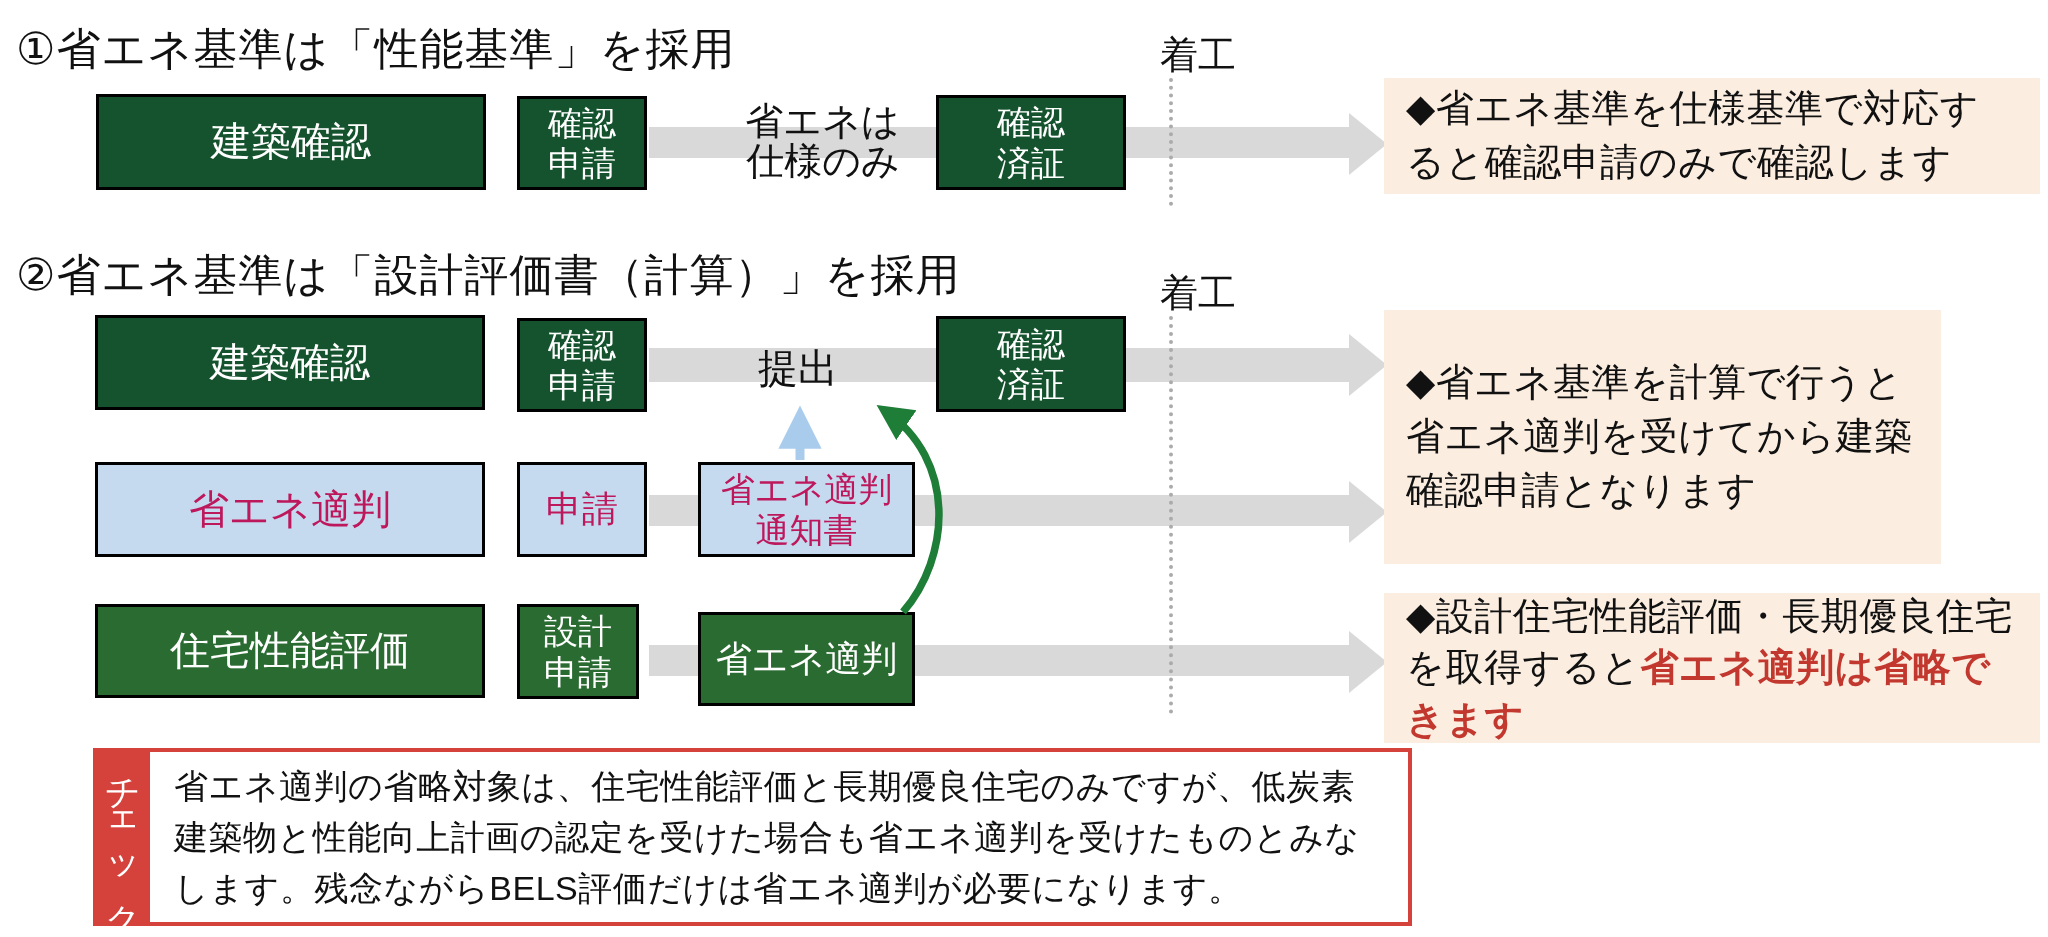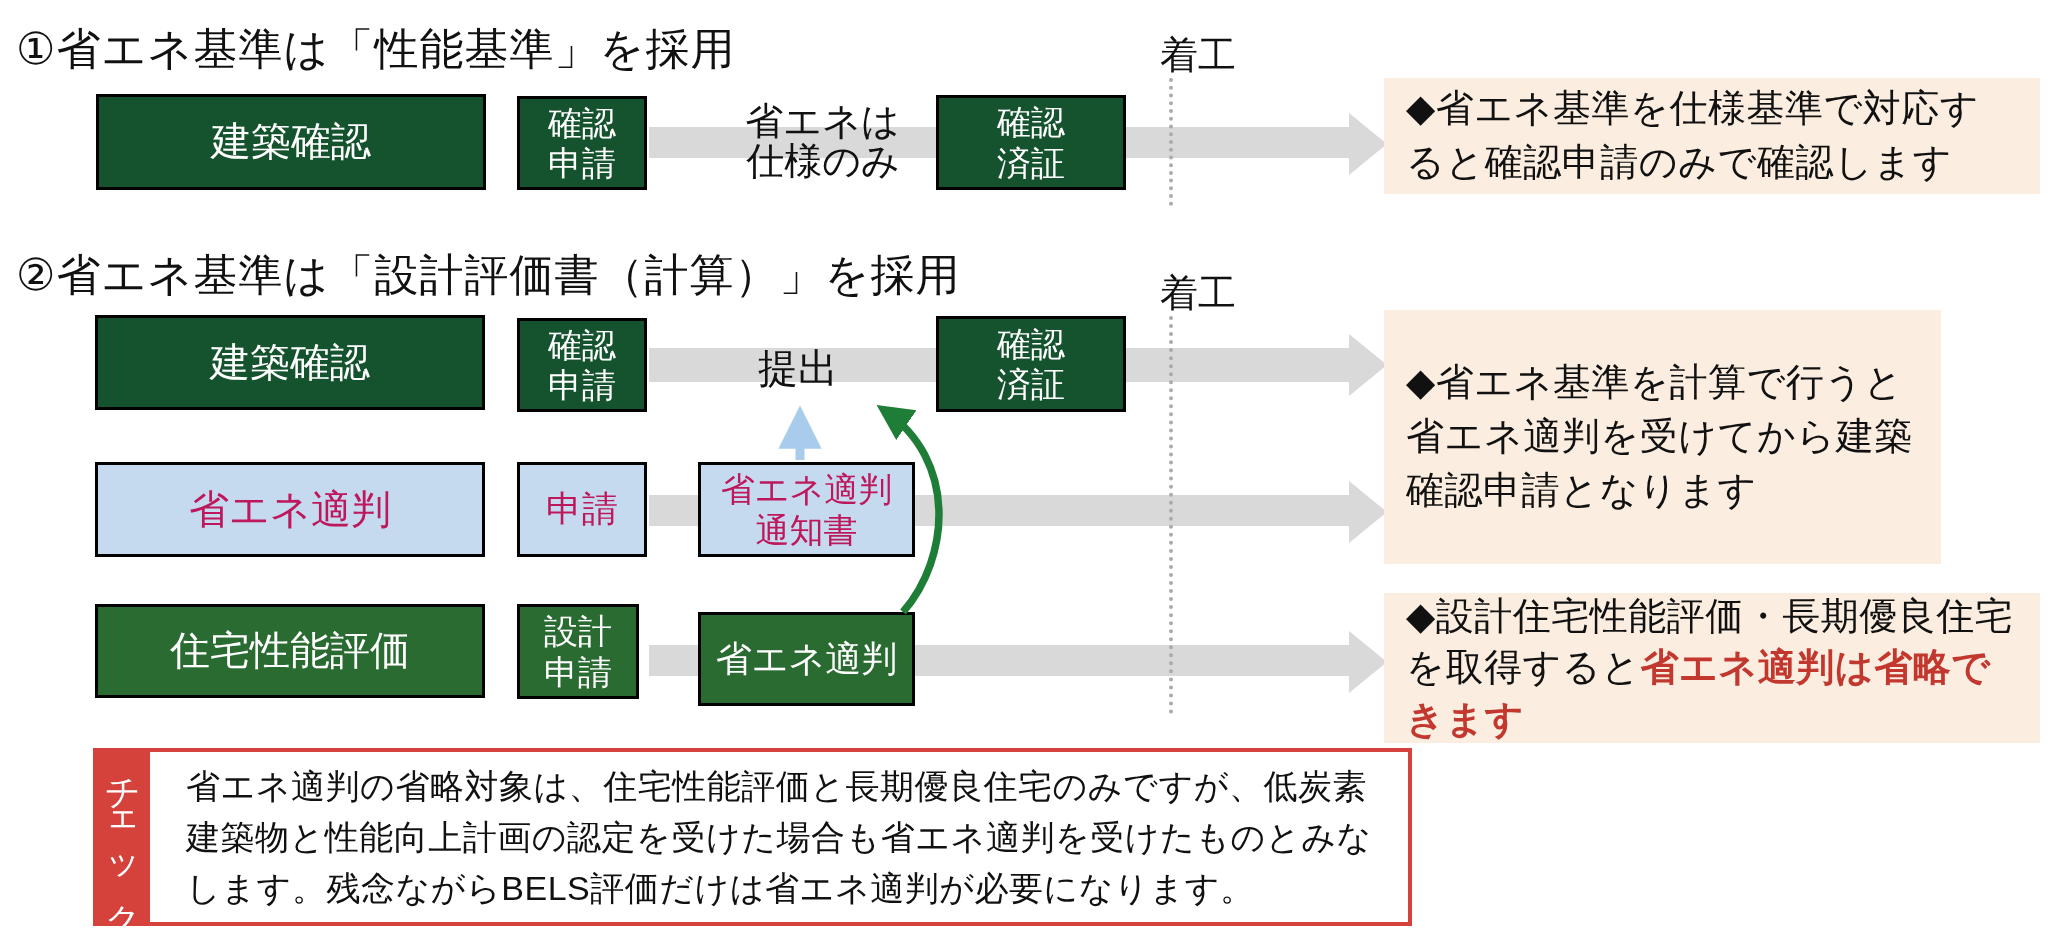--- a/index.html
+++ b/index.html
@@ -32,21 +32,21 @@
     position:absolute;left:93px;top:748px;width:1319px;height:178px;box-sizing:border-box;
     border:4px solid #D5423C;background:#fff;z-index:2;display:flex;
   }
   .checkstrip{
     background:#D5423C;width:53px;flex:0 0 53px;display:flex;align-items:center;justify-content:center;
   }
   .checkstrip span{
     writing-mode:vertical-rl;text-orientation:upright;color:#fff;font-size:35px;line-height:1;letter-spacing:2px;
   }
   .checkbody{
-    flex:1;display:flex;align-items:center;padding:10px 36px;font-size:34px;line-height:1.5;letter-spacing:0.5px;
+    flex:1;display:flex;align-items:center;padding:10px 24px;font-size:34px;line-height:1.5;letter-spacing:0.5px;
   }
   svg.overlay{position:absolute;left:0;top:0;z-index:5;pointer-events:none;}
 </style>
 </head>
 <body>
 
 <div id="canvas">
 
   <div class="abs title" style="left:16px;top:20px;">①省エネ基準は「性能基準」を採用</div>
 

